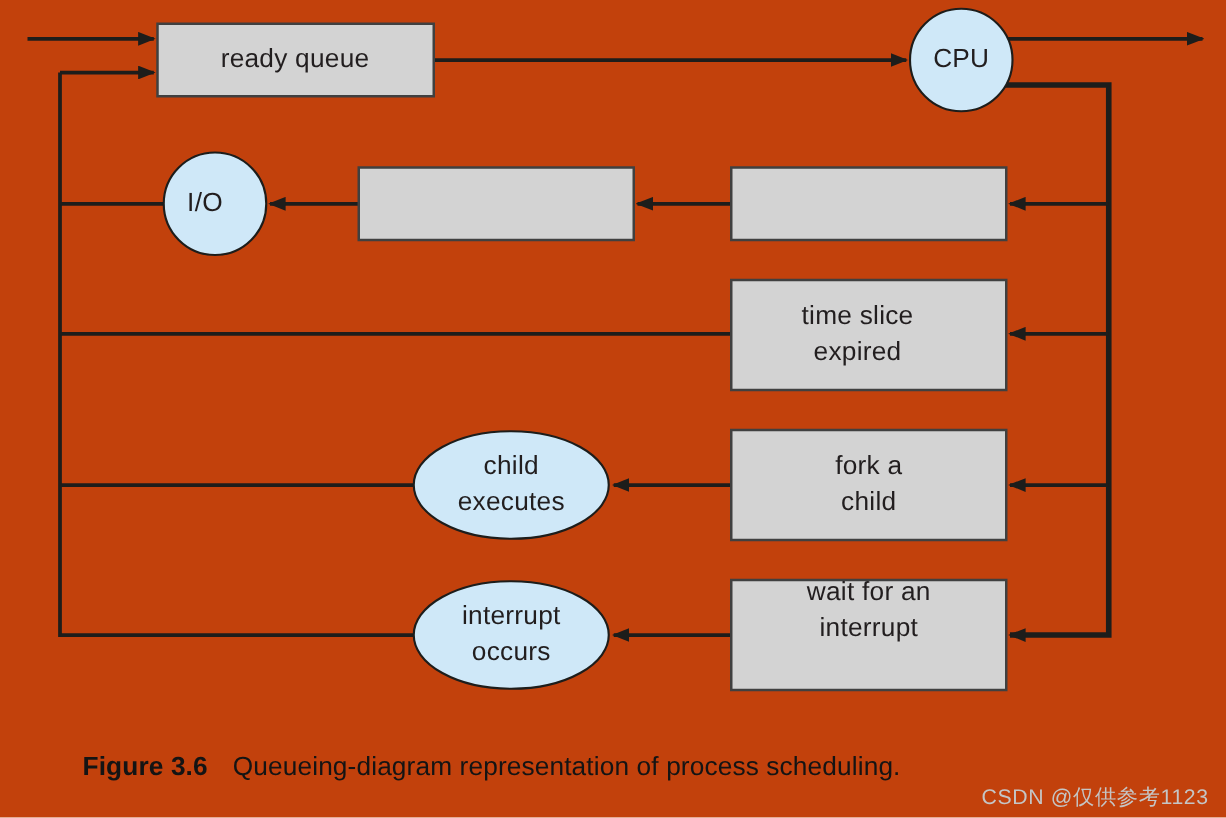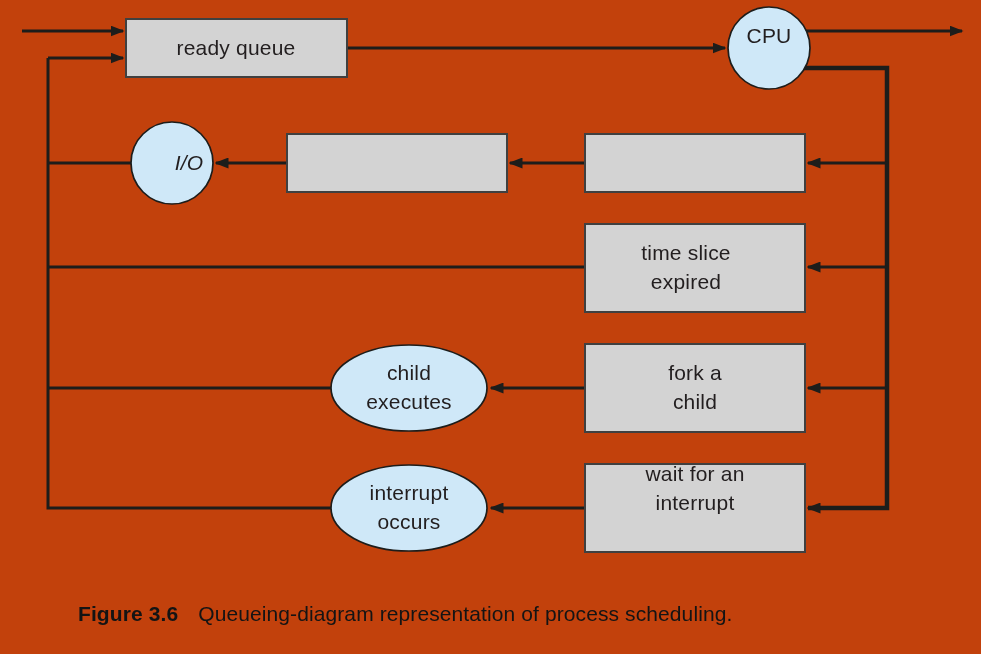--- a/index.html
+++ b/index.html
@@ -20,21 +20,21 @@
     transform:translate(-50%,-50%);
     font-size:21px;
     color:#221e1f;
     text-align:center;
     white-space:pre-line;
     line-height:1.38;
     letter-spacing:0.2px;
   }
   .caption {
     position:absolute;
-    left:78px; top:602px;
+    left:66px; top:602px;
     font-size:21px;
     color:#141414;
     letter-spacing:0.1px;
   }
   .caption .fig-label { font-weight:bold; margin-right:20px; }
   .watermark {
     position:absolute;
     right:14px; top:626px;
     font-size:17px;
     color:#c5c5c5;
@@ -80,31 +80,32 @@
       <rect class="box" x="585" y="344" width="220" height="88" fill="#d3d3d3"></rect>
       <rect class="box" x="585" y="464" width="220" height="88" fill="#d3d3d3"></rect>
       <circle class="bubble" cx="769" cy="48" r="41" fill="#cfe8f8"></circle>
       <circle class="bubble" cx="172" cy="163" r="41" fill="#cfe8f8"></circle>
       <ellipse class="bubble" cx="409" cy="388" rx="78" ry="43" fill="#cfe8f8"></ellipse>
       <ellipse class="bubble" cx="409" cy="508" rx="78" ry="43" fill="#cfe8f8"></ellipse>
     </g>
   </svg>
 
   <div class="node-label" style="left:236px; top:48px;">ready queue</div>
-  <div class="node-label" style="left:769px; top:36px;">CPU</div>
-  <div class="node-label" style="left:189px; top:163px;font-style:italic;">I/O</div>
+  <div class="node-label" style="left:769px; top:48px;">CPU</div>
+  <div class="node-label" style="left:164px; top:163px;">I/O</div>
   <div class="node-label" style="left:662px; top:268px;margin-left:24px;">time slice
 expired</div>
   <div class="node-label" style="left:695px; top:388px;">fork a
 child</div>
   <div class="node-label" style="left:409px; top:388px;">child
 executes</div>
   <div class="node-label" style="left:695px; top:489px;">wait for an
 interrupt</div>
   <div class="node-label" style="left:409px; top:508px;">interrupt
 occurs</div>
 
   <div class="caption">
     <span class="fig-label">Figure 3.6</span><span>Queueing-diagram representation of process scheduling.</span>
   </div>
 
+  <div class="watermark">CSDN @仅供参考1123</div>
 
 </div>
 
 </body></html>

